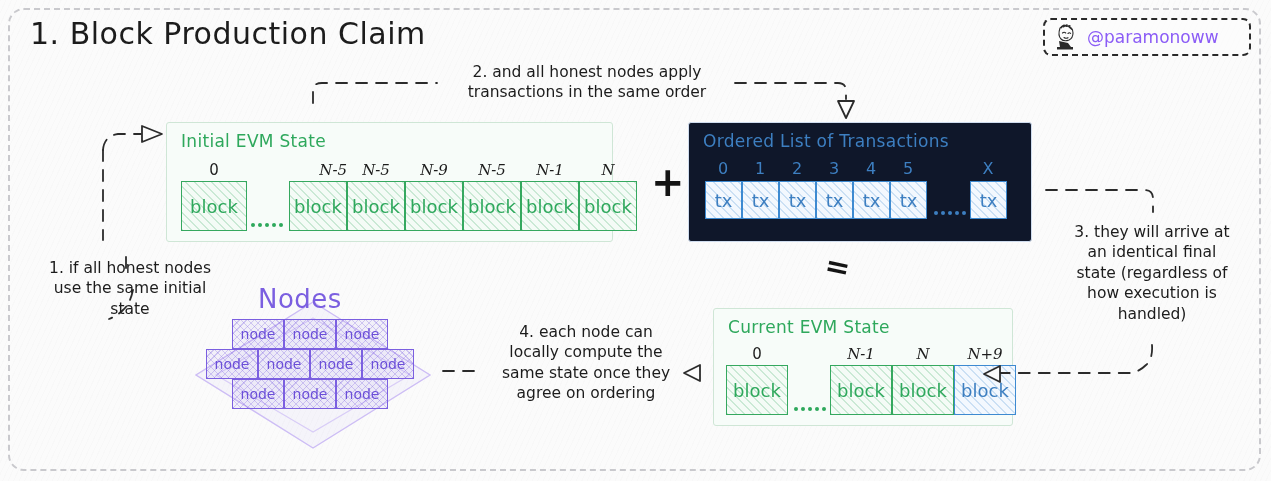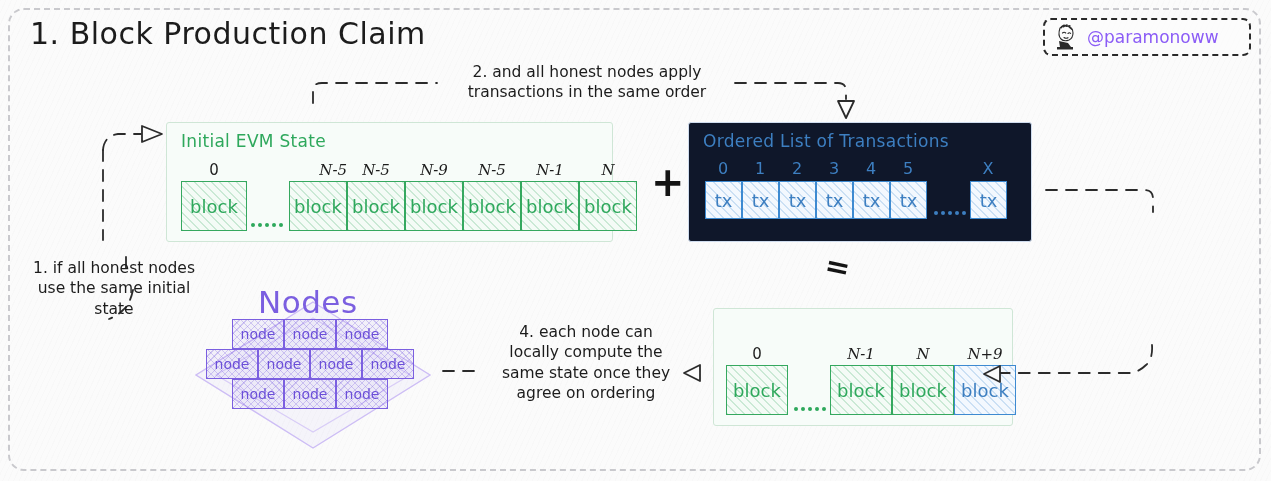--- a/index.html
+++ b/index.html
@@ -137,21 +137,21 @@
     left: 825px; top: 252px;
     font-size: 30px; font-weight: bold; color: #141414;
     transform: rotate(12deg);
     line-height: 1;
   }
 
   
   #nodes-group { left: 196px; top: 290px; width: 250px; height: 155px; }
   #nodes-title {
     position: absolute; left: 62px; top: -6px;
-    font-size: 31px; color: #7b5fe0;
+    font-size: 26px; color: #7b5fe0;
     letter-spacing: 0.5px;
   }
   .node-cell {
     position: absolute;
     box-sizing: border-box;
     display:flex; align-items:center; justify-content:center;
     border: 1.6px solid #7b5fe0;
     color: #6b4fd8;
     font-size: 14px;
     background-color: rgba(123,95,224,0.07);
@@ -249,20 +249,21 @@
         <i></i>
         <i></i>
         <i></i>
     </div>
     <div class="cell cell-blue" style="left:281px; top:58px; width:37px; height:38px;">tx</div>
   </div>
 
   <div class="abs" id="equals-operator">=</div>
 
   <div class="abs panel panel-green" style="left:713px; top:308px; width:300px; height:118px;">
+    <div class="panel-title t-green">Current EVM State</div>
 
     <div class="idx idx-plain" style="left:10px; top:36px; width:66px;">0</div>
     <div class="idx" style="left:116px; top:36px; width:62px;">N-1</div>
     <div class="idx" style="left:178px; top:36px; width:62px;">N</div>
     <div class="idx" style="left:240px; top:36px; width:62px;">N+9</div>
 
     <div class="cell cell-green" style="left:12px; top:56px; width:62px; height:50px;">block</div>
     <div class="ellipsis-dots dots-green" style="left:80px; top:98px;">
       <i></i>
         <i></i>
@@ -319,23 +320,28 @@
     </g>
 
     <g stroke="#2b2b2b" stroke-width="1.8" fill="#fbfbfb" stroke-linejoin="round">
       <polygon points="142,126 162,134 142,142"></polygon>
       <polygon points="838,101 854,101 846,118"></polygon>
       <polygon points="1000,366 1000,382 984,374"></polygon>
       <polygon points="700,365 700,381 684,373"></polygon>
     </g>
   </svg>
 
-  <div class="caption" style="left:4px; top:258px; width:220px; white-space:pre-line;">1. if all honest nodes
+  <div class="caption" style="left:20px; top:258px; width:220px; white-space:pre-line;">1. if all honest nodes
 use the same initial
 state</div>
   <div class="caption" style="left:440px; top:62px; width:294px; white-space:pre-line;">2. and all honest nodes apply
 transactions in the same order</div>
+  <div class="caption" style="left:1046px; top:222px; width:212px; white-space:pre-line;">3. they will arrive at
+an identical final
+state (regardless of
+how execution is
+handled)</div>
   <div class="caption" style="left:484px; top:322px; width:204px; white-space:pre-line;">4. each node can
 locally compute the
 same state once they
 agree on ordering</div>
 
 </div>
 
 </body></html>

